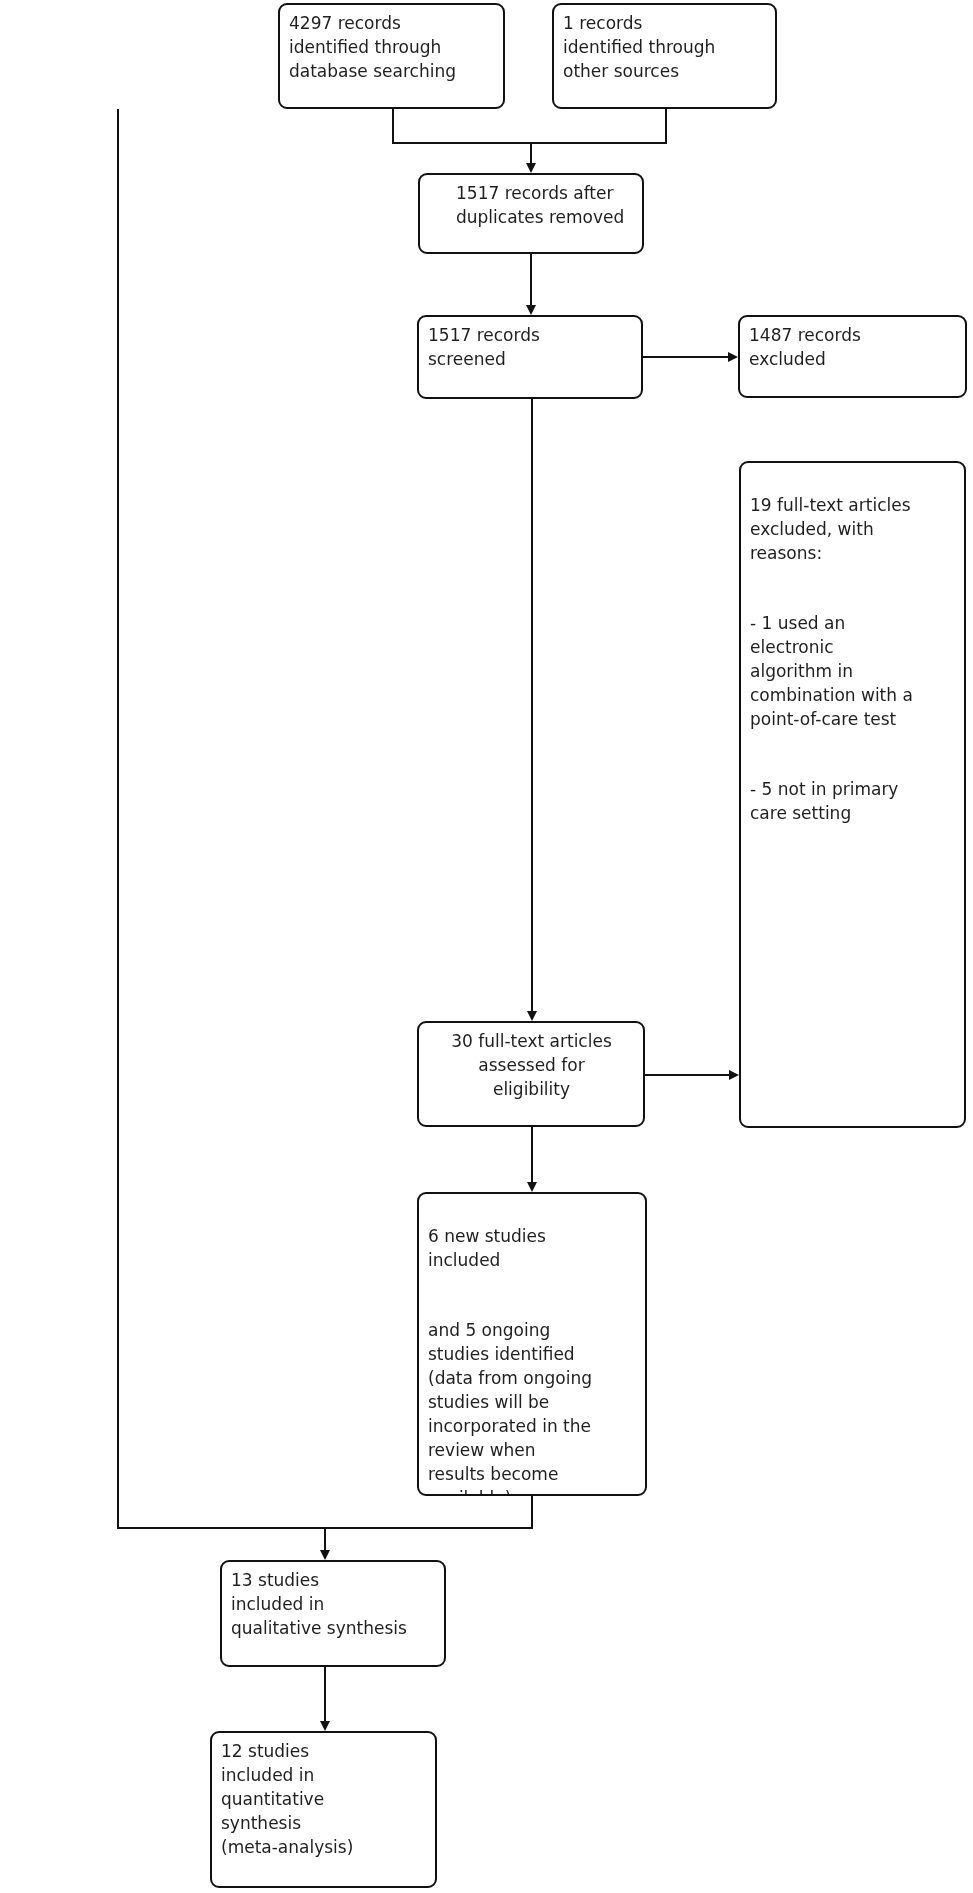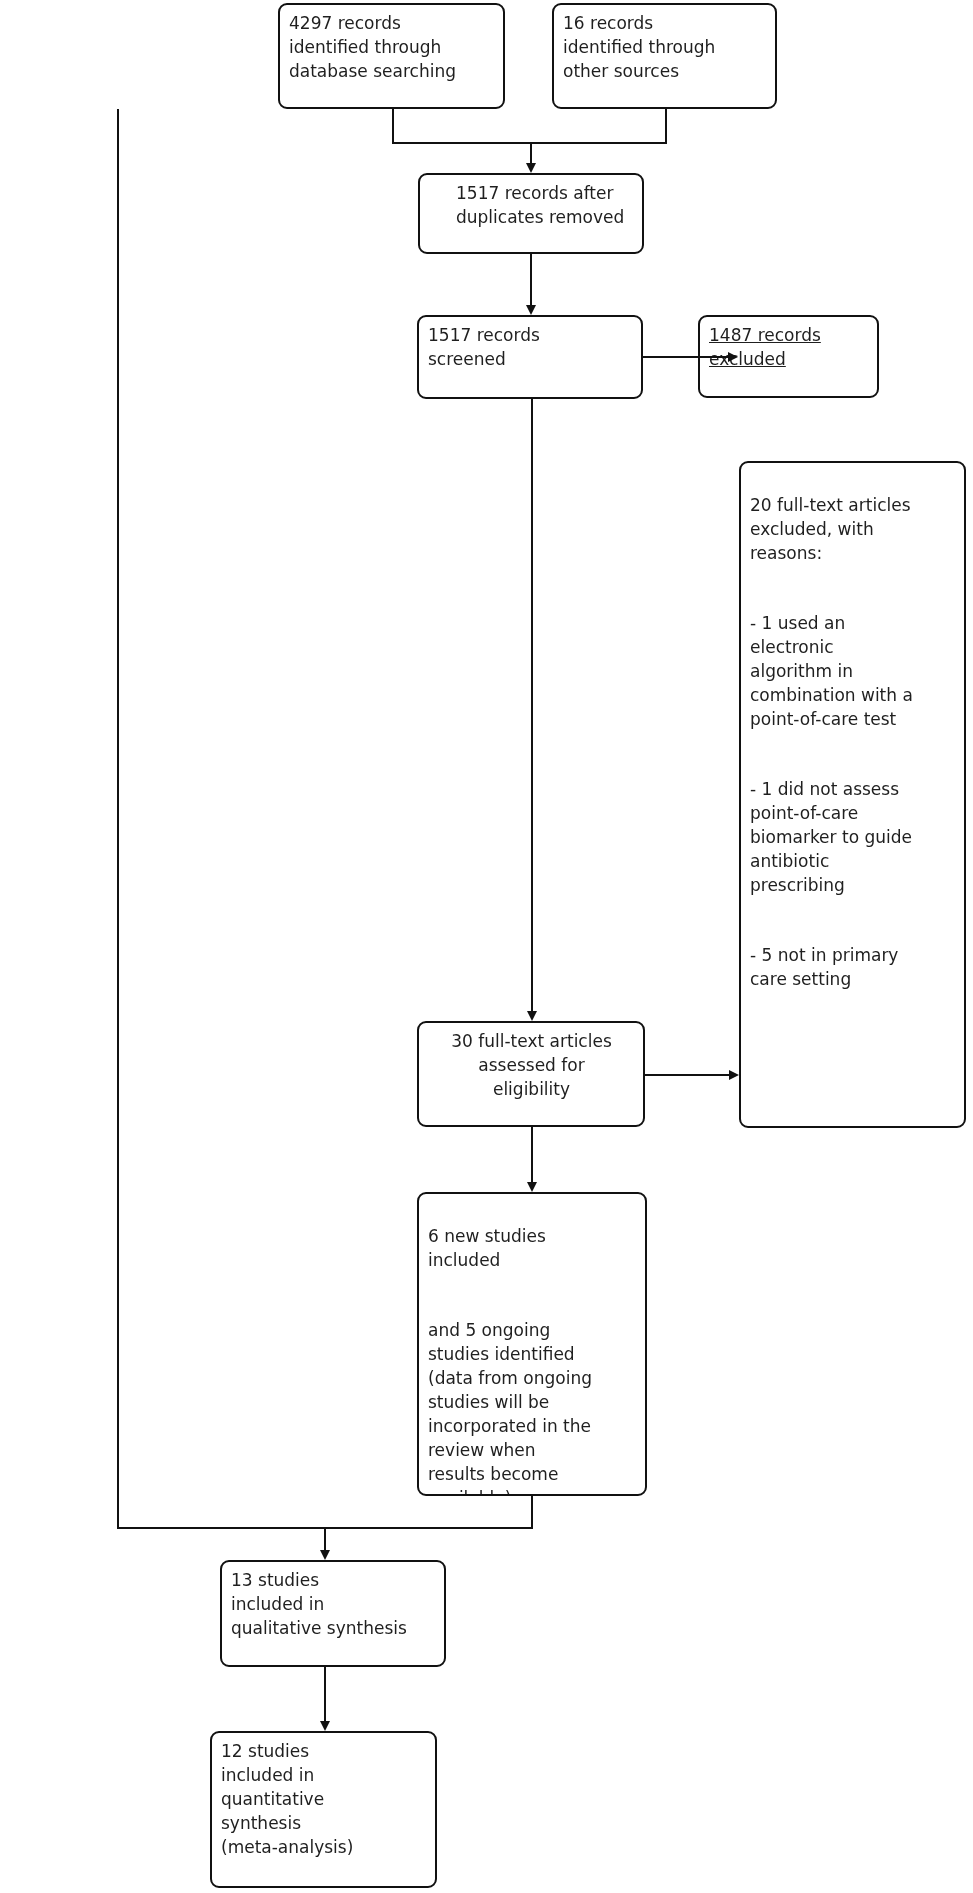--- a/index.html
+++ b/index.html
@@ -56,47 +56,42 @@
 </head>
 <body>
 
 <div id="canvas">
 
 
   <div class="node" style="left:278px; top:3px; width:227px; height:106px;">4297 records
 identified through
 database searching</div>
 
-  <div class="node" style="left:552px; top:3px; width:225px; height:106px;">16 records
+  <div class="node" style="left:552px; top:3px; width:225px; height:106px;">1 records
 identified through
 other sources</div>
 
   <div class="node" style="left:418px; top:173px; width:226px; height:81px;padding-left:36px;">1517 records after
 duplicates removed</div>
 
   <div class="node" style="left:417px; top:315px; width:226px; height:84px;">1517 records
 screened</div>
 
-  <div class="node" style="left:698px; top:315px; width:181px; height:83px;text-decoration:underline;">1487 records
+  <div class="node" style="left:738px; top:315px; width:229px; height:83px;">1487 records
 excluded</div>
 
   <div class="node" style="left:739px; top:461px; width:227px; height:667px;">
-    <p>20 full-text articles
+    <p>19 full-text articles
 excluded, with
 reasons:</p>
     <p>- 1 used an
 electronic
 algorithm in
 combination with a
 point-of-care test</p>
-    <p>- 1 did not assess
-point-of-care
-biomarker to guide
-antibiotic
-prescribing</p>
     <p>- 5 not in primary
 care setting</p>
     
     
   </div>
 
   <div class="node" style="left:417px; top:1021px; width:228px; height:106px;text-align:center;">30 full-text articles
 assessed for
 eligibility</div>
 

